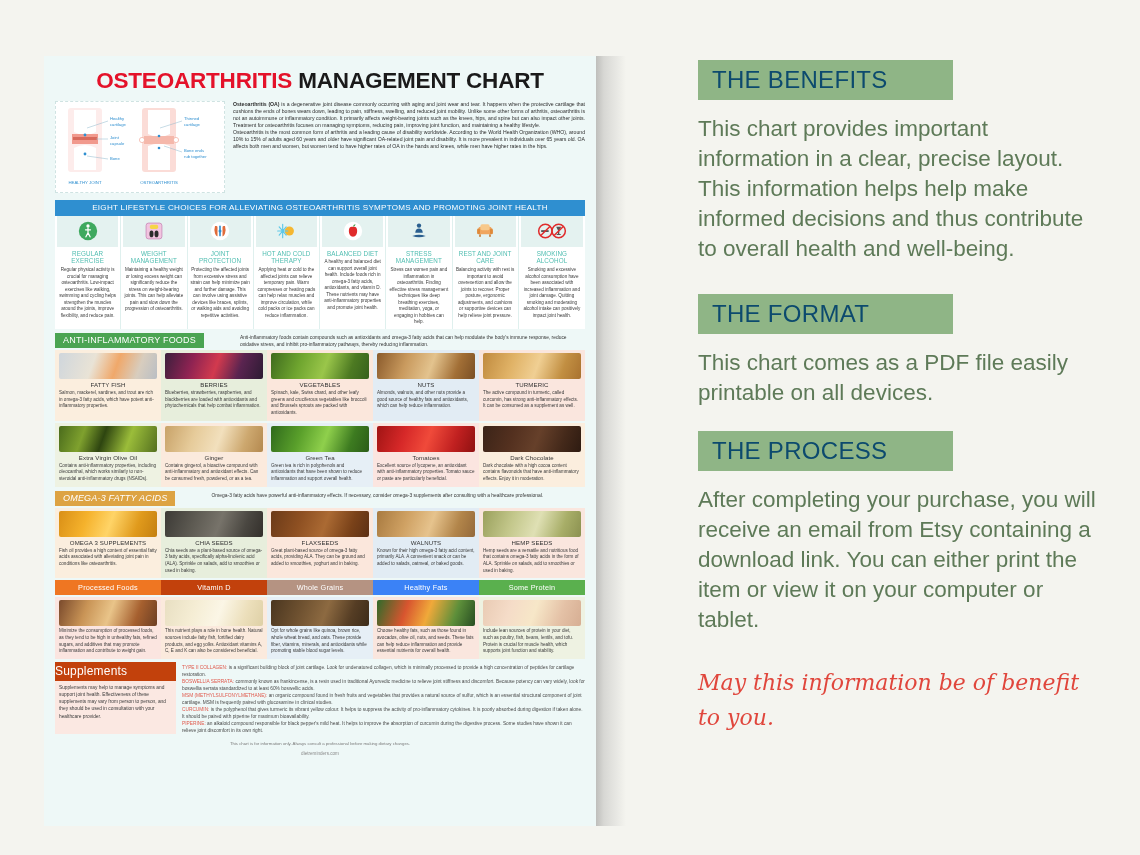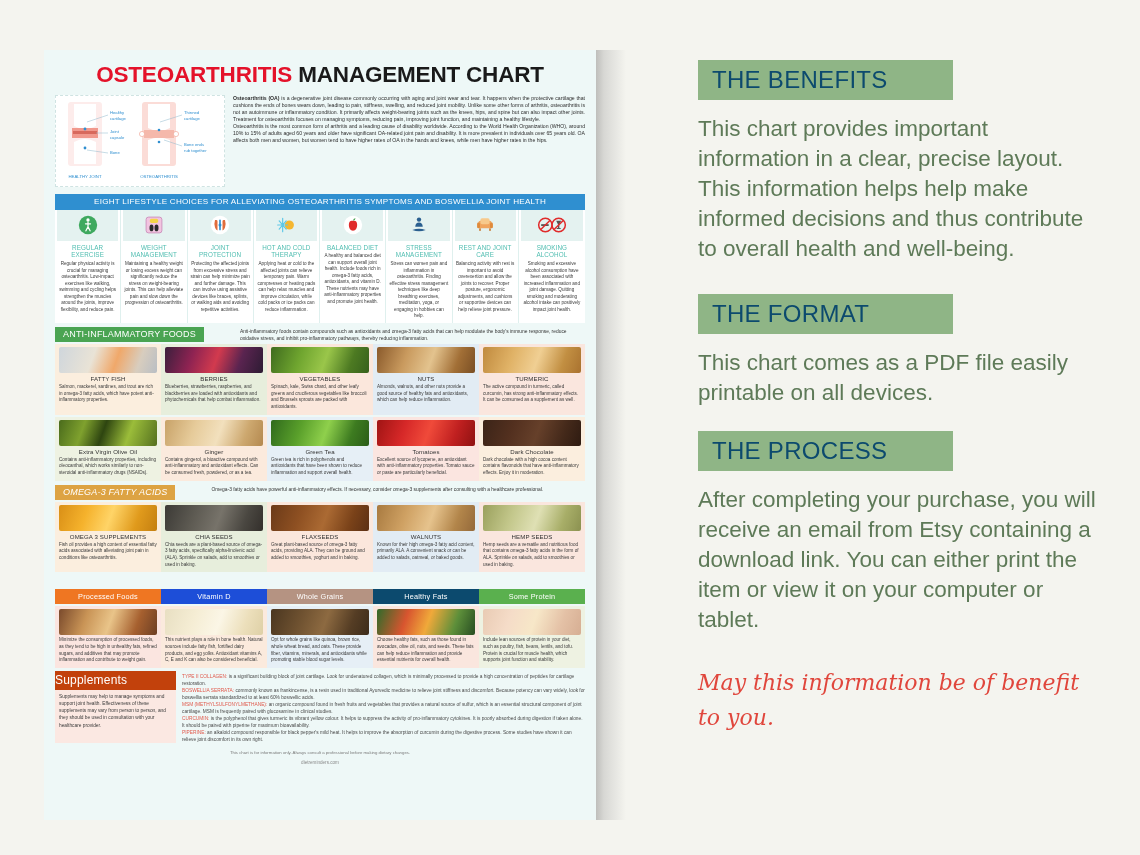--- a/index.html
+++ b/index.html
@@ -6,21 +6,21 @@
   html, body { width: 1140px; height: 855px; }
   body {
     background: #f4f4ef;
     font-family: "Liberation Sans", sans-serif;
     overflow: hidden;
   }
   .stage { position: relative; width: 1140px; height: 855px; }
 
   
   .poster-wrap {
-    position: absolute; left: 44px; top: 50px;
+    position: absolute; left: 44px; top: 56px;
     width: 560px; height: 770px;
   }
   .poster-shadow {
     position: absolute; right: -22px; top: 0; width: 40px; height: 770px;
     background: linear-gradient(to right, rgba(90,90,90,.55), rgba(150,150,150,.30) 45%, rgba(244,244,239,0) 100%);
   }
   .poster {
     position: relative; width: 552px; height: 770px;
     background: #eef8f7;
     padding: 10px 11px 8px 11px;
@@ -69,21 +69,21 @@
   .food-t { text-align: center; font-size: 6.1px; color: #333; margin-bottom: 2px; letter-spacing: .1px; }
   .food-d { font-size: 4.6px; line-height: 1.45; color: #3a3a3a; }
 
   
   .bg1 { background: #fbeede; } .bg2 { background: #e7eedc; } .bg3 { background: #fbe7dc; }
   .bg4 { background: #e2ecf4; } .bg5 { background: #fae6de; }
   .bg6 { background: #eef2e2; } .bg7 { background: #fbeadd; } .bg8 { background: #e6eff6; }
   .bg9 { background: #fbe5e0; } .bg10 { background: #fbeede; }
 
   
-  .tabrow { display: grid; grid-template-columns: repeat(5, 1fr); margin-top: 17px; }
+  .tabrow { display: grid; grid-template-columns: repeat(5, 1fr); margin-top: 2px; }
   .tab { text-align: center; color: #fff; font-size: 7.3px; padding: 3px 0; letter-spacing: .2px; }
 
   
   .supp { display: flex; margin-top: 3px; }
   .supp-left { width: 121px; flex: 0 0 121px; background: #fbe8e2; }
   .supp-left .hdr { background: #c2410c; color: #fff; text-align: left; font-size: 12px;
                     padding: 2.5px 0; letter-spacing: .2px; }
   .supp-left .bd { font-size: 4.8px; line-height: 1.5; color: #3a3a3a; padding: 3px 4px; }
   .supp-right { flex: 1; padding: 2px 0 0 6px; font-size: 4.8px; line-height: 1.46; color: #4a4a4a; }
   .supp-right .k { color: #e0594c; }
@@ -151,21 +151,21 @@
             <text x="128" y="50" font-size="4.2" fill="#2f8fd0" font-family="Liberation Sans">Bone ends</text>
             <text x="128" y="55.5" font-size="4.2" fill="#2f8fd0" font-family="Liberation Sans">rub together</text>
           </svg>
         </div>
         <div class="intro-text">
           <p><b>Osteoarthritis (OA)</b><span> is a degenerative joint disease commonly occurring with aging and joint wear and tear. It happens when the protective cartilage that cushions the ends of bones wears down, leading to pain, stiffness, swelling, and reduced joint mobility. Unlike some other forms of arthritis, osteoarthritis is not an autoimmune or inflammatory condition. It primarily affects weight-bearing joints such as the knees, hips, and spine but can also impact other joints. Treatment for osteoarthritis focuses on managing symptoms, reducing pain, improving joint function, and maintaining a healthy lifestyle.</span></p>
           <p>Osteoarthritis is the most common form of arthritis and a leading cause of disability worldwide. According to the World Health Organization (WHO), around 10% to 15% of adults aged 60 years and older have significant OA-related joint pain and disability. It is more prevalent in individuals over 65 years old. OA affects both men and women, but women tend to have higher rates of OA in the hands and knees, while men have higher rates in the hips.</p>
         </div>
       </div>
 
-      <div class="band-blue">EIGHT LIFESTYLE CHOICES FOR ALLEVIATING OSTEOARTHRITIS SYMPTOMS AND BOSWELLIA JOINT HEALTH</div>
+      <div class="band-blue">EIGHT LIFESTYLE CHOICES FOR ALLEVIATING OSTEOARTHRITIS SYMPTOMS AND PROMOTING JOINT HEALTH</div>
 
       <div class="life-grid" id="life-grid">
           <div class="life-col">
             <div class="life-ico">
               <svg width="20" height="20" viewBox="0 0 24 24">
                 <circle cx="12" cy="12" r="11" fill="#3fa95f"></circle>
                 <circle cx="12" cy="6" r="2" fill="#fff"></circle>
                 <path d="M12 8.5 L12 14 M12 14 L9.5 19 M12 14 L14.5 19 M9 10.5 L15 10.5" stroke="#fff" stroke-width="1.5" stroke-linecap="round" fill="none"></path>
               </svg>
             </div>
@@ -347,23 +347,23 @@
           </div>
           <div class="food-cell bg5">
             <div class="food-img" style="background:linear-gradient(110deg,#9aa05c,#c3c78b 30%,#dfe0b4 55%,#a8ae68 80%,#8b9150)"></div>
             <div class="food-t">HEMP SEEDS</div>
             <div class="food-d">Hemp seeds are a versatile and nutritious food that contains omega-3 fatty acids in the form of ALA. Sprinkle on salads, add to smoothies or used in baking.</div>
           </div>
         </div>
 
       <div class="tabrow" id="tabrow">
           <div class="tab" style="background: rgb(239, 118, 34);">Processed Foods</div>
-          <div class="tab" style="background: #1d4ed8;">Vitamin D</div>
+          <div class="tab" style="background: #c2410c;">Vitamin D</div>
           <div class="tab" style="background: rgb(181, 147, 130);">Whole Grains</div>
-          <div class="tab" style="background: #0c4a6e;">Healthy Fats</div>
+          <div class="tab" style="background: #3b82f6;">Healthy Fats</div>
           <div class="tab" style="background: rgb(90, 176, 78);">Some Protein</div>
         </div>
       <div class="food-grid" id="foods-row4">
           <div class="food-cell bg9">
             <div class="food-img" style="background:linear-gradient(110deg,#7a4a2c,#c99456 28%,#e9c489 52%,#a6602f 78%,#6d3f24)"></div>
             <div class="food-d">Minimize the consumption of processed foods, as they tend to be high in unhealthy fats, refined sugars, and additives that may promote inflammation and contribute to weight gain.</div>
           </div>
           <div class="food-cell bg7">
             <div class="food-img" style="background:linear-gradient(110deg,#e8dfc2,#f5edd4 30%,#fbf6e6 55%,#ecdfbb 80%,#ded0a6)"></div>
             <div class="food-d">This nutrient plays a role in bone health. Natural sources include fatty fish, fortified dairy products, and egg yolks. Antioxidant vitamins A, C, E and K can also be considered beneficial.</div>

